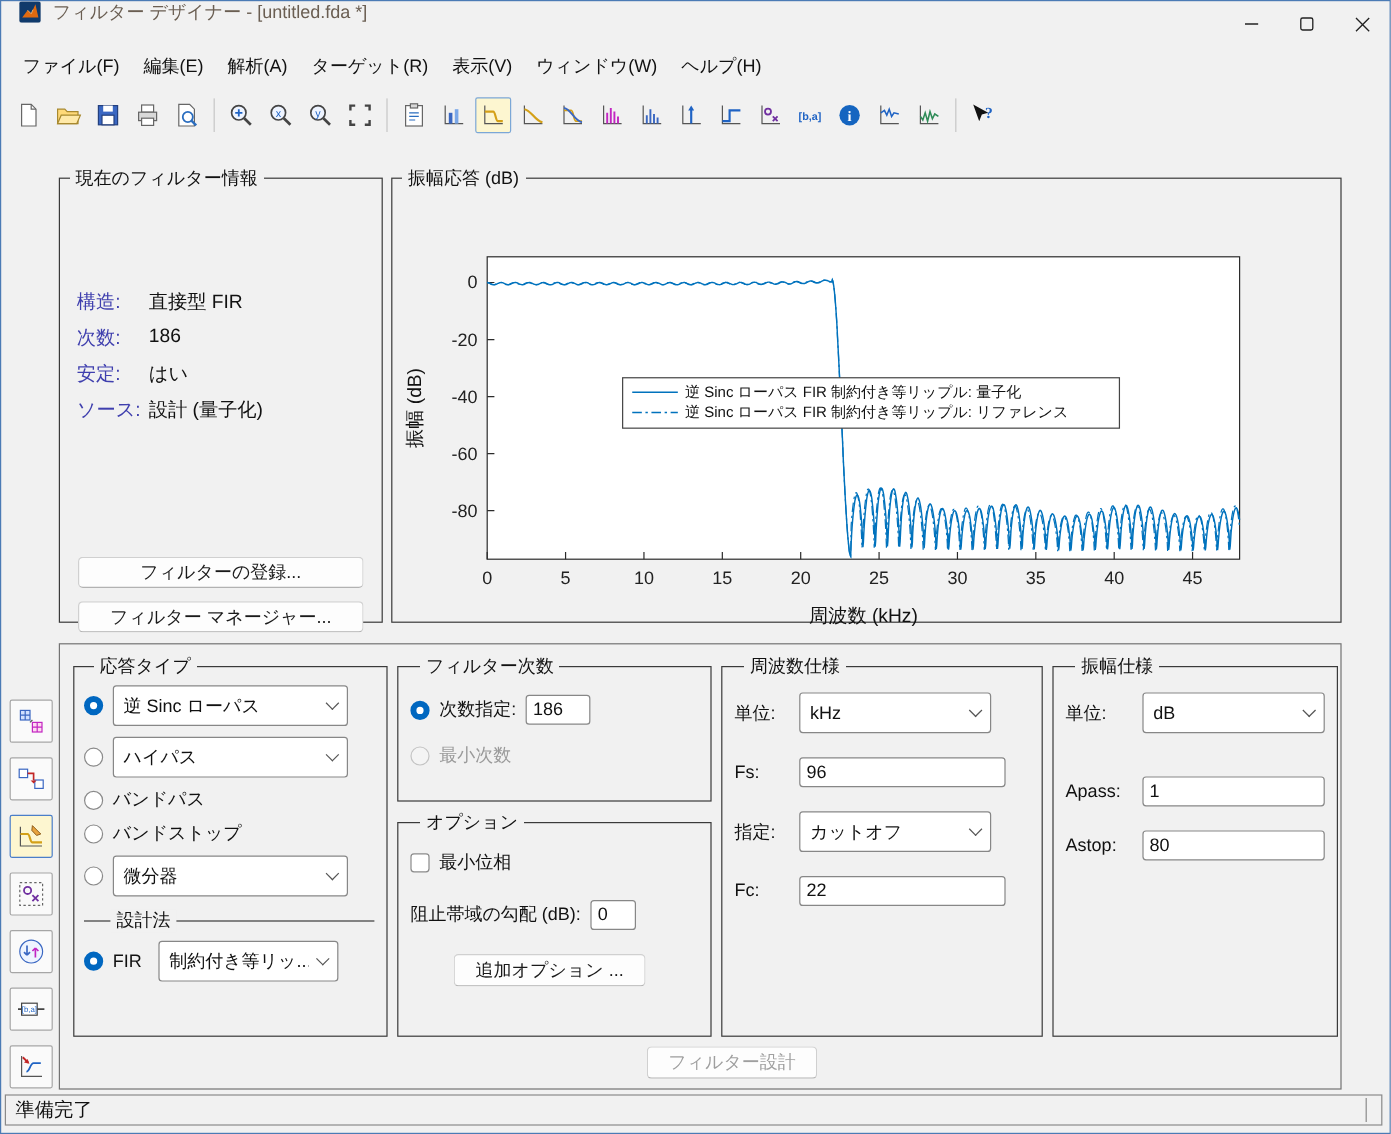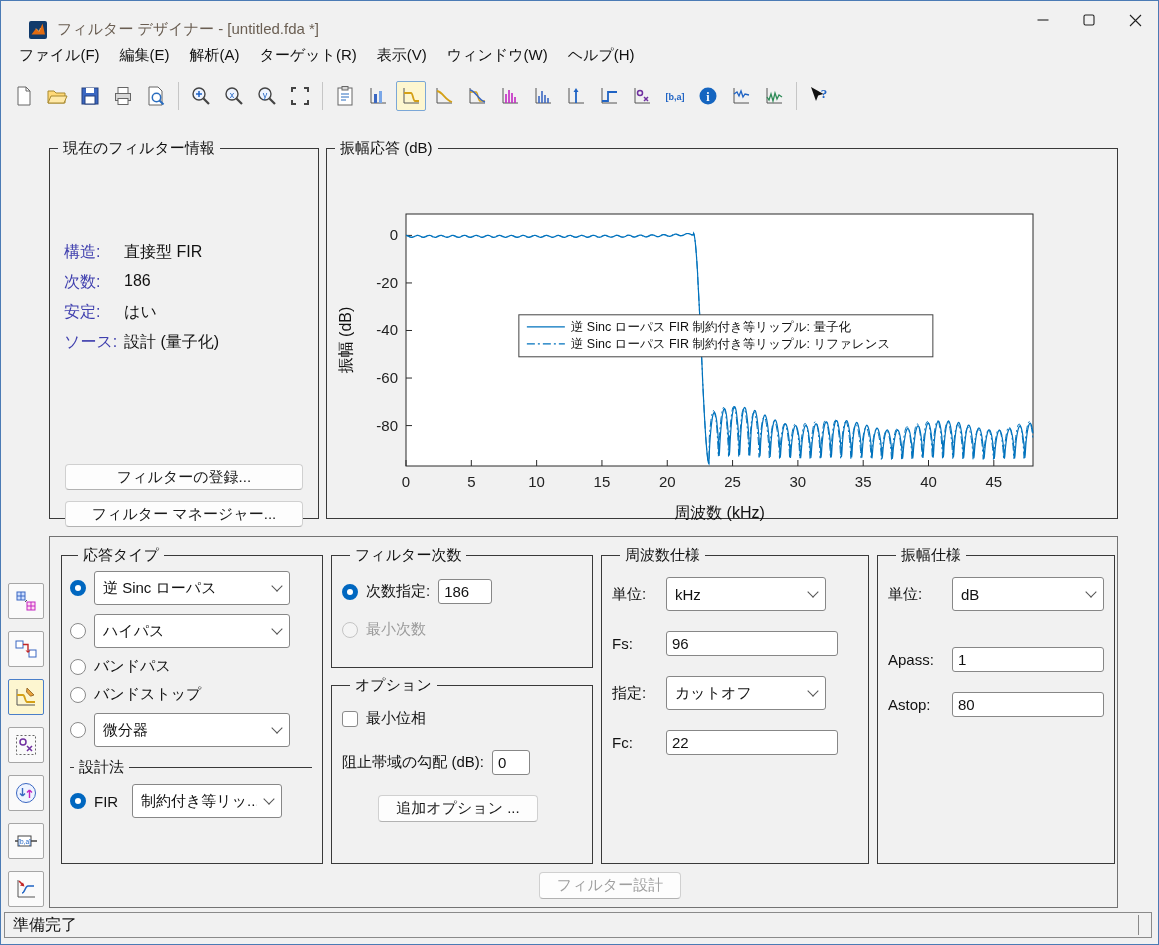--- a/index.html
+++ b/index.html
@@ -1,21 +1,21 @@
 <!DOCTYPE html>
 <html><head>
 <meta charset="utf-8">
 <style>
   *{box-sizing:border-box;margin:0;padding:0}
   html,body{background:#9a9a9a}
   .window{position:relative;width:1159px;height:945px;background:#f1f1f1;
     border:1px solid #4b7bb5;overflow:hidden;color:#111;
     font-family:"Liberation Sans","DejaVu Sans",sans-serif}
   
-  .titlebar{position:absolute;top:0;left:0;right:0;height:38px;display:flex;align-items:flex-end;padding-left:28px}
+  .titlebar{position:absolute;top:0;left:0;right:0;height:38px;display:flex;align-items:flex-start;padding-left:15px}
   .appicon{display:flex}
   .title{margin-left:10px;font-size:15px;color:#6a5e52;white-space:nowrap}
   .wbtns{margin-left:auto;display:flex;height:100%}
   .wbtn{width:46px;height:100%;display:flex;align-items:center;justify-content:center}
   
   .menubar{position:absolute;top:38px;left:0;right:0;height:32px;display:flex;align-items:center;padding-left:8px;font-size:15px}
   .mitem{padding:5px 10px;white-space:nowrap}
   
   .toolbar{position:absolute;top:70px;left:0;right:0;height:50px;display:flex;align-items:center;padding-left:8px}
   .tb{width:30px;height:30px;display:flex;align-items:center;justify-content:center;border:1px solid transparent;border-radius:2px;margin-right:3px;flex:none}
@@ -54,21 +54,21 @@
   .cbx{width:16px;height:16px;min-width:16px;border:1px solid #8a8a8a;background:#fff;border-radius:3px;display:inline-block}
   .combo{height:25px;background:#fff;border:1px solid #878787;border-radius:3px;display:flex;align-items:center;justify-content:space-between;padding:16px 8px;font-size:15px}
   .combo .cv{white-space:nowrap;overflow:hidden}
   .chev{width:8px;height:8px;border-right:1.6px solid #555;border-bottom:1.6px solid #555;transform:rotate(45deg);margin-top:-4px;margin-left:8px;flex:none}
   .combo.dis{background:#f2f2f2;color:#9a9a9a;border-color:#c2c2c2}
   .combo.dis .chev{border-color:#b4b4b4}
   .tin{height:25px;border:1px solid #878787;border-radius:3px;background:#fff;font-size:15px;padding:0 5px;font-family:inherit;color:#111}
   .w196{width:196px}.w150{width:150px}.w160{width:160px}.w172{width:172px}.w54{width:54px}.w38{width:38px}.w148{width:152px}
   .dislbl{color:#9a9a9a}
   .subgrp{border-top:1px solid #3a3a3a;margin:20px 2px 0 0;padding-top:16px;position:relative}
-  .subttl{position:absolute;top:-10px;left:4px;background:#f1f1f1;padding:0 5px;font-size:15px}
+  .subttl{position:absolute;top:-10px;left:22px;background:#f1f1f1;padding:0 5px;font-size:15px}
   .opt-btn{margin:20px 0 0 36px;width:160px;height:27px}
   .design-btn{position:absolute;left:489px;top:335px;width:142px;height:27px;color:#9f9f9f}
   .lblw46{width:46px;flex:none}.lblw56{width:56px;flex:none}
   .mt6{margin-top:6px}.mt20{margin-top:20px}.mt36{margin-top:36px}
   
   .statusbar{position:absolute;left:0;right:0;bottom:0;height:37px;padding:5px 6px 6px 3px}
   .statusbox{height:26px;border:1px solid #8a8a8a;display:flex;align-items:center;padding:0 8px;font-size:16px;position:relative;background:#f1f1f1}
   .statusbox .sdiv{position:absolute;right:12px;top:2px;bottom:2px;width:1px;background:#8a8a8a}
 </style>
 </head>

